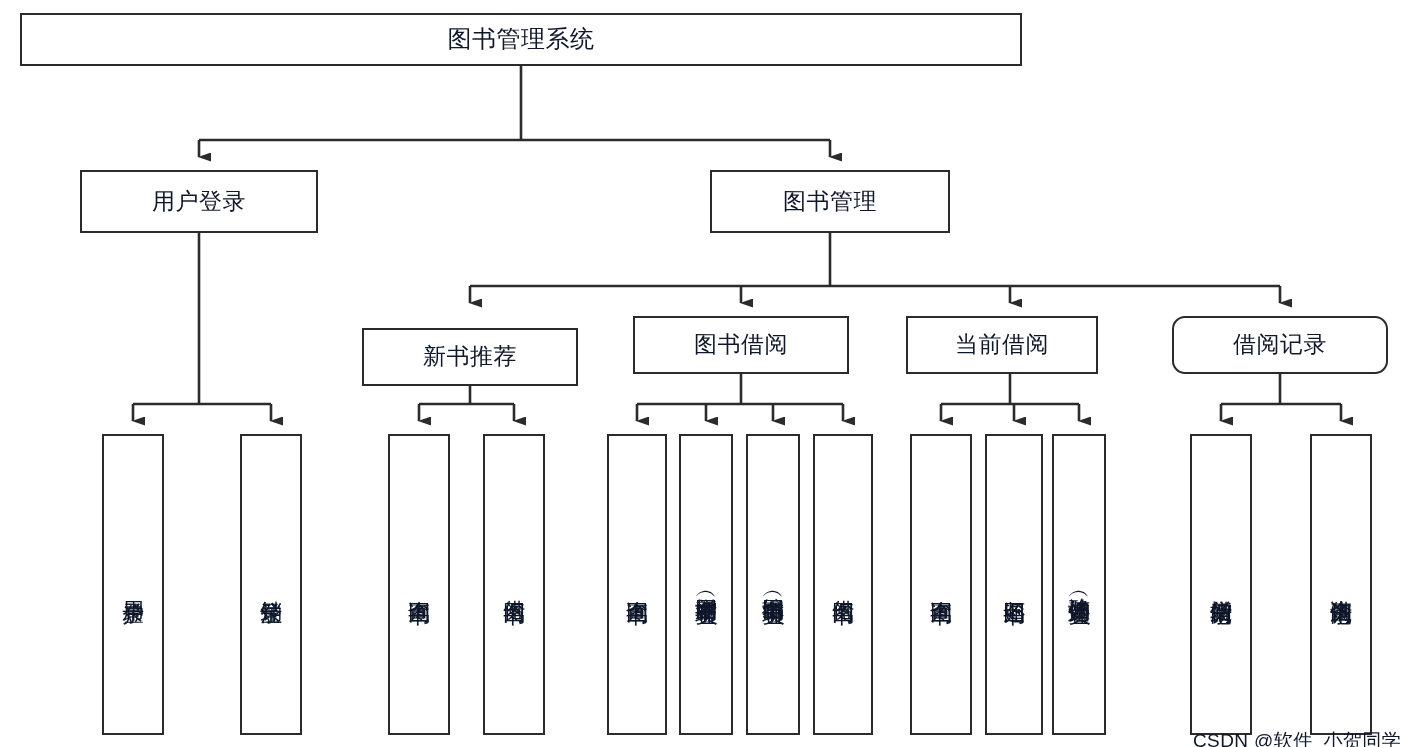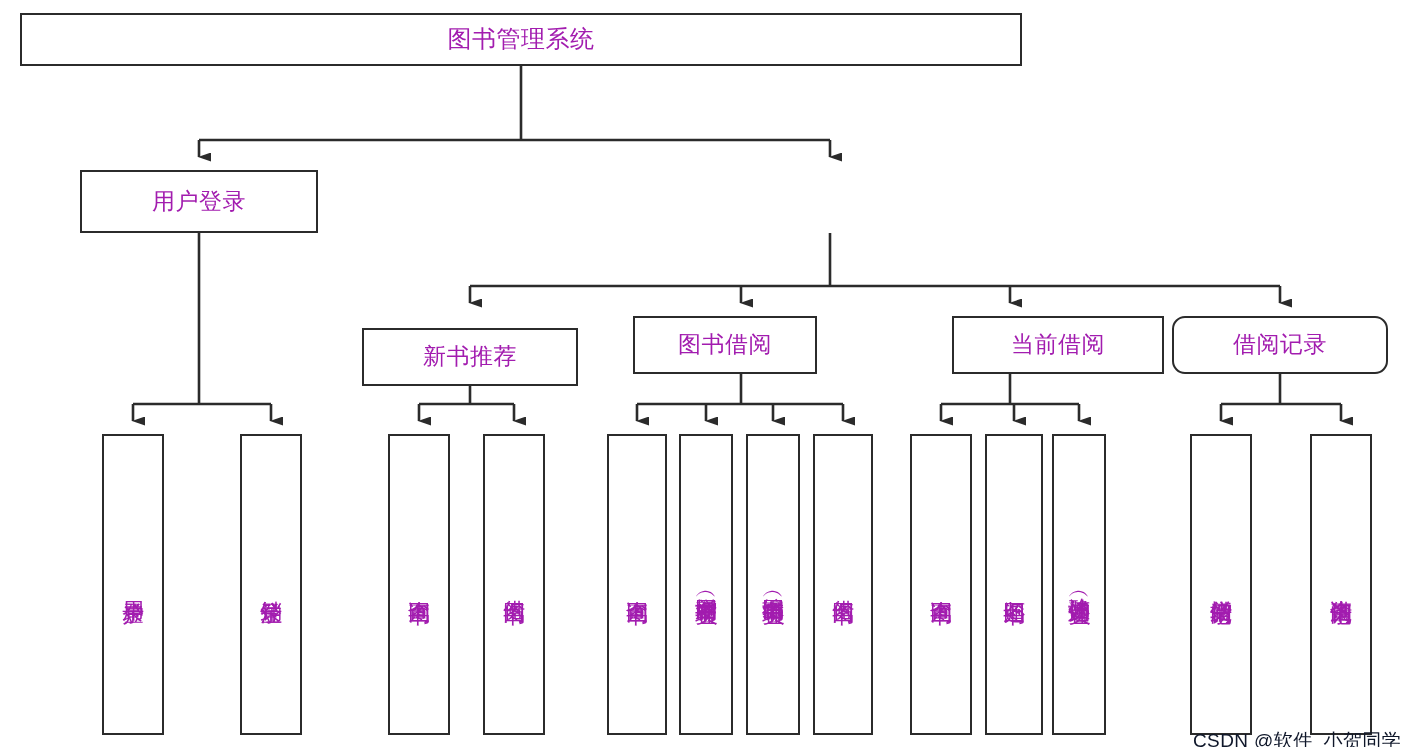--- a/index.html
+++ b/index.html
@@ -27,21 +27,21 @@
     pointer-events: none;
   }
   .node {
     position: absolute;
     box-sizing: border-box;
     border: 2px solid #2b2b2b;
     background: #ffffff;
     display: flex;
     align-items: center;
     justify-content: center;
-    color: #a21caf;
+    color: #0f172a;
     font-weight: 400;
   }
   .node-h {
     font-size: 23px;
     letter-spacing: 0.5px;
     line-height: 1.1;
   }
   .node-root {
     font-size: 24px;
   }
@@ -117,28 +117,31 @@
       </g>
   </svg>
 
   <div class="node node-h node-root" style="left: 20px; top: 13px; width: 1002px; height: 53px;">
     <span>图书管理系统</span>
   </div>
 
   <div class="node node-h" style="left: 80px; top: 170px; width: 238px; height: 63px;">
     <span>用户登录</span>
   </div>
+  <div class="node node-h" style="left: 710px; top: 170px; width: 240px; height: 63px;">
+    <span>图书管理</span>
+  </div>
 
   <div class="node node-h" style="left: 362px; top: 316px; width: 216px; height: 58px; margin-top: 12px;">
     <span>新书推荐</span>
   </div>
-  <div class="node node-h" style="left: 633px; top: 316px; width: 184px; height: 58px;">
+  <div class="node node-h" style="left: 633px; top: 316px; width: 216px; height: 58px;">
     <span>图书借阅</span>
   </div>
-  <div class="node node-h" style="left: 952px; top: 316px; width: 212px; height: 58px;">
+  <div class="node node-h" style="left: 906px; top: 316px; width: 192px; height: 58px;">
     <span>当前借阅</span>
   </div>
   <div class="node node-h" style="left: 1172px; top: 316px; width: 216px; height: 58px; border-radius: 13px;">
     <span>借阅记录</span>
   </div>
 
   <div class="node node-leaf" style="left: 102px; top: 434px; width: 62px; height: 301px;">
     <span class="vlabel">用户登录</span>
   </div>
   <div class="node node-leaf" style="left: 240px; top: 434px; width: 62px; height: 301px;">

